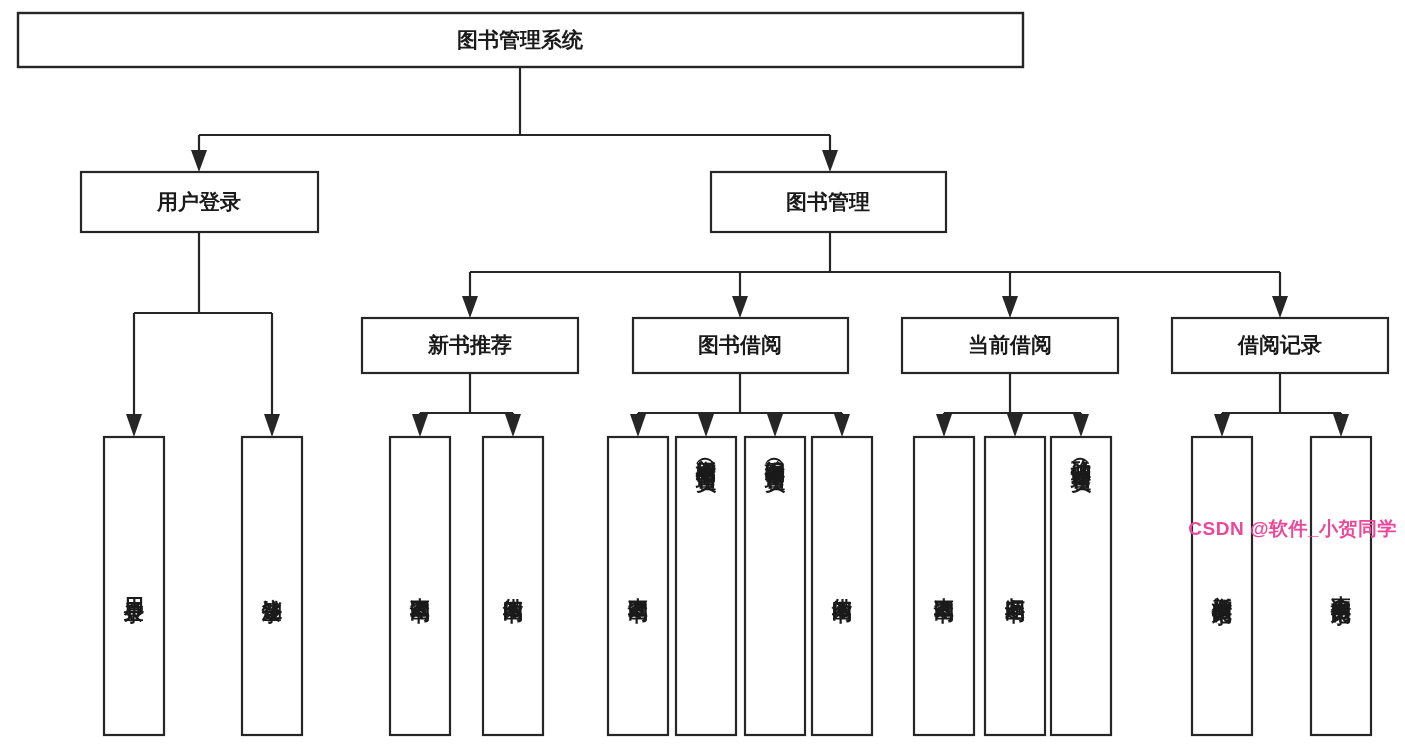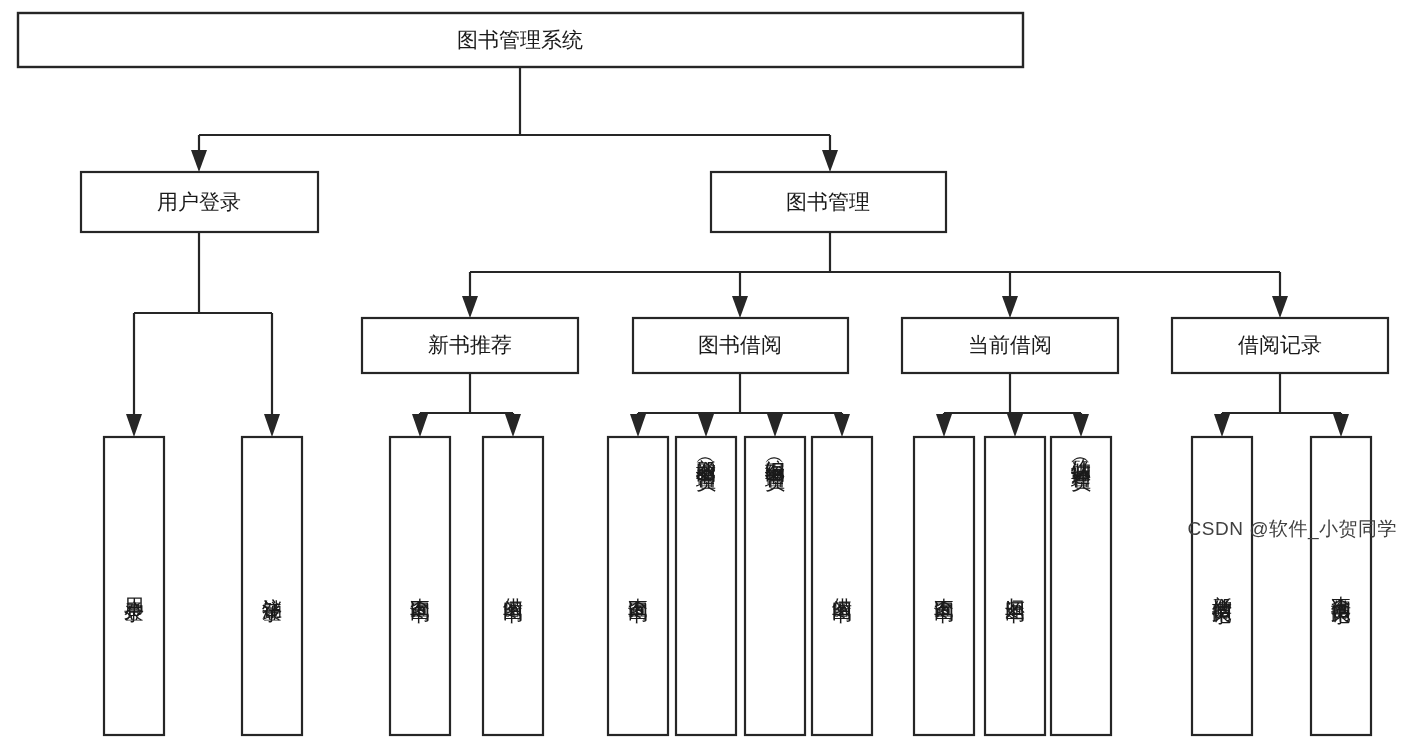--- a/index.html
+++ b/index.html
@@ -11,20 +11,21 @@
     width: 1405px;
     height: 747px;
     font-family: "Liberation Sans", "DejaVu Sans", sans-serif;
     overflow: hidden;
   }
   #diagram-root {
     position: relative;
     width: 1405px;
     height: 548px;
     background: #ffffff;
+    font-weight: bold;
   }
   svg#flow-svg {
     position: absolute;
     left: 0;
     top: 0;
     width: 1405px;
     height: 747px;
   }
   .node-box {
     fill: #ffffff;
@@ -68,21 +69,21 @@
     text-align: center;
     white-space: nowrap;
     pointer-events: none;
   }
   .watermark {
     position: absolute;
     right: 8px;
     bottom: 6px;
     font-family: "Liberation Sans", "DejaVu Sans", sans-serif;
     font-size: 19px;
-    color: #404040;
+    color: #ec4899;
     letter-spacing: 0.5px;
     white-space: nowrap;
   }
 </style>
 </head>
 <body>
 
 <div id="diagram-root">
 
   <svg id="flow-svg" viewBox="0 0 1405 747" xmlns="http://www.w3.org/2000/svg">

